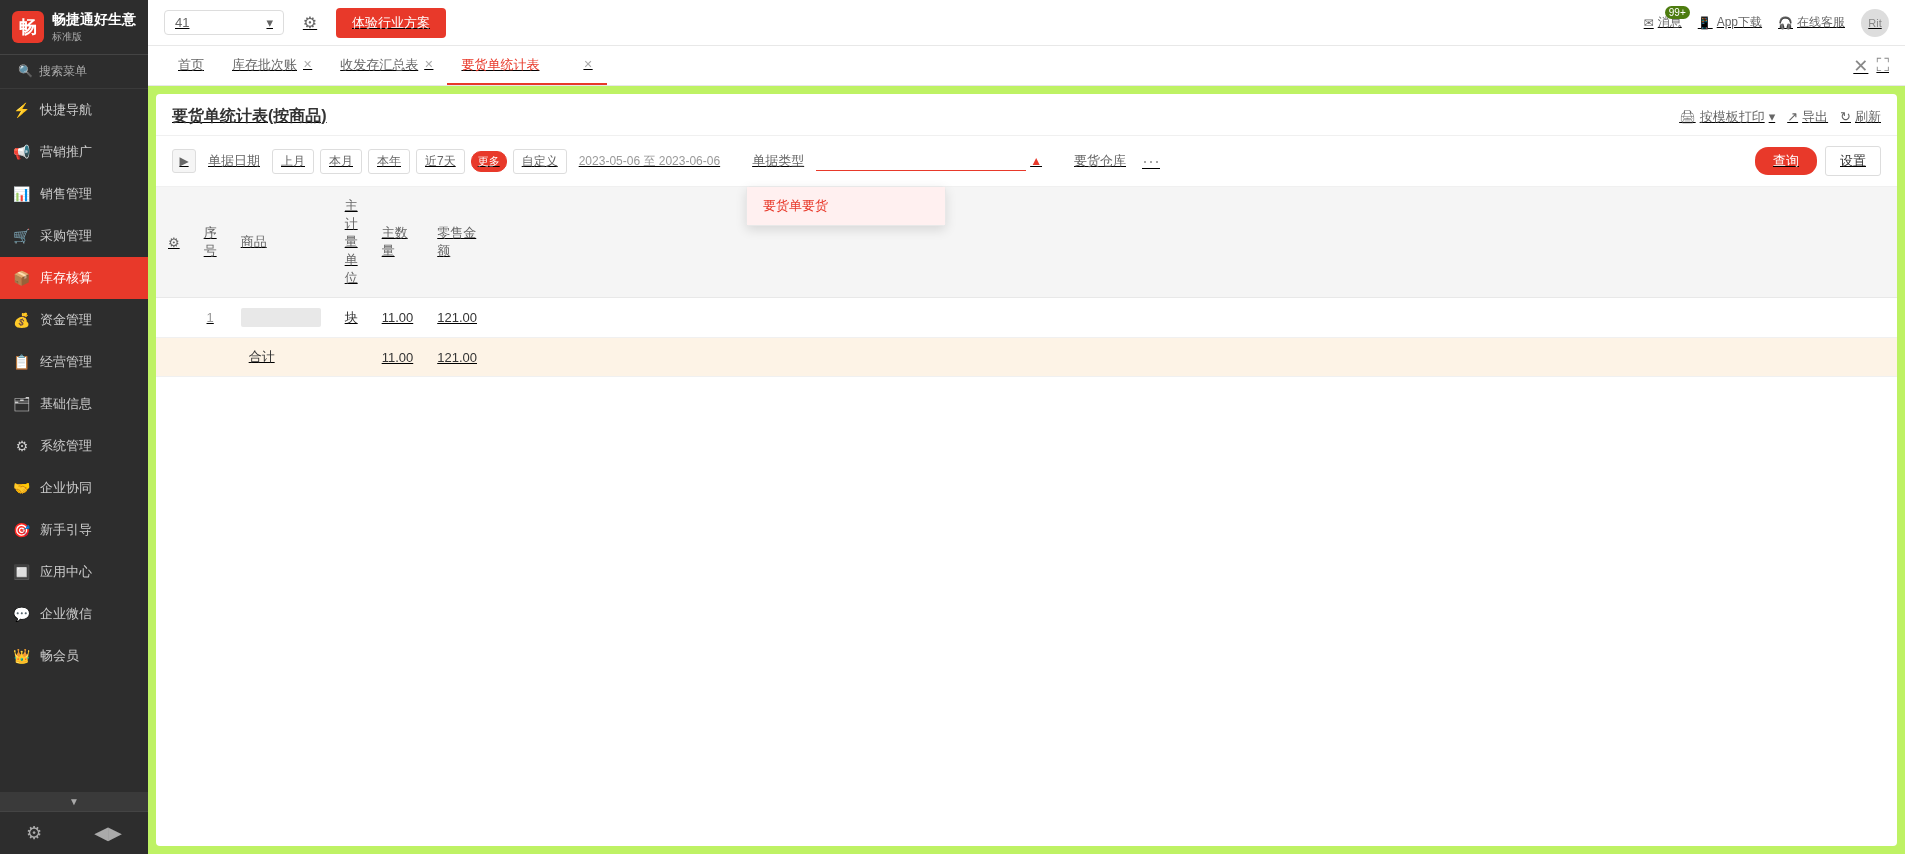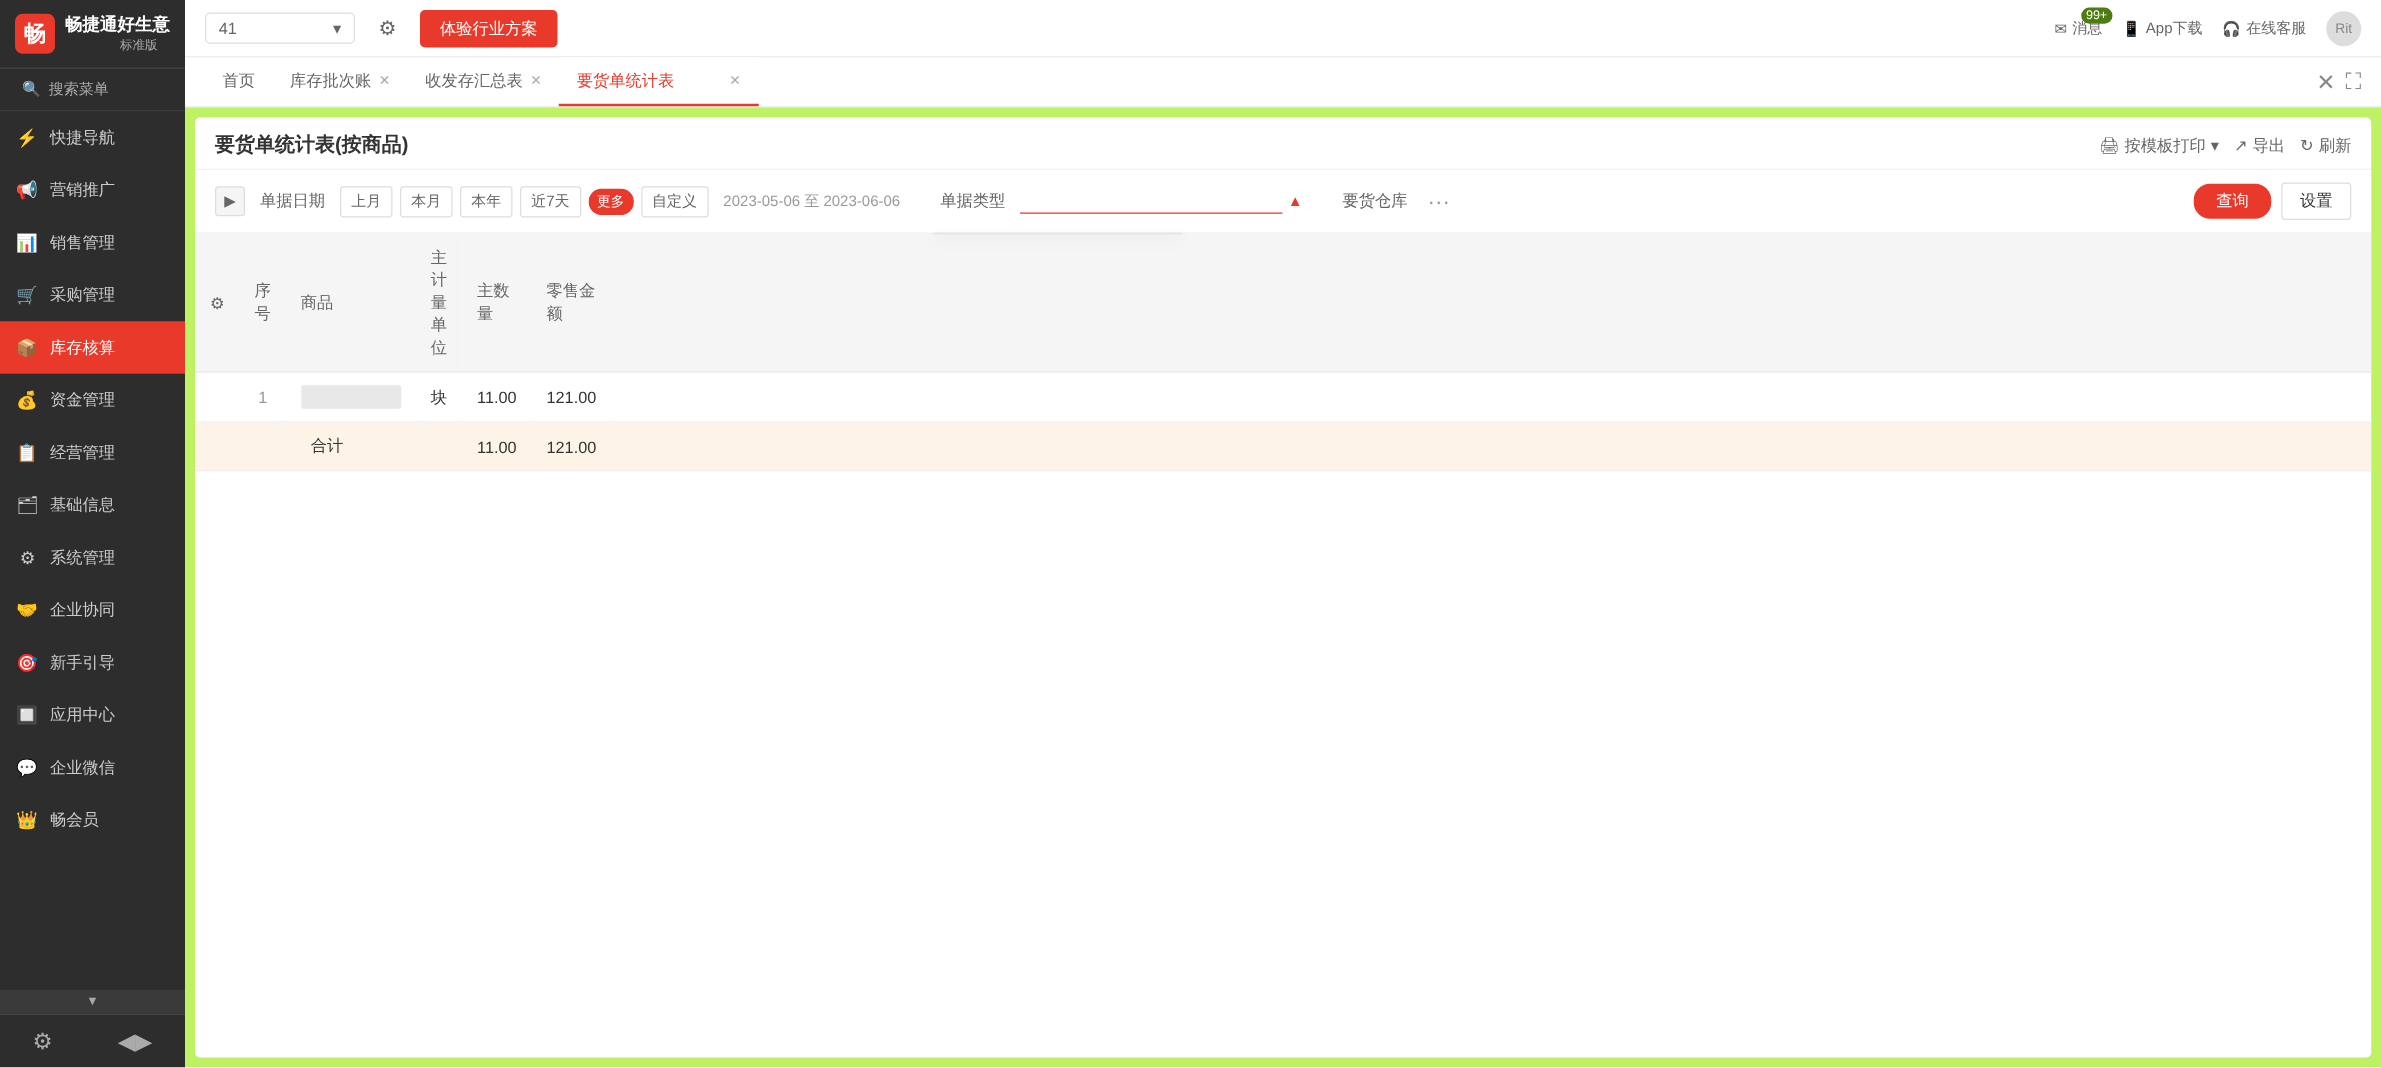--- a/index.html
+++ b/index.html
@@ -25,21 +25,21 @@
     .sidebar-logo-icon {
       width: 32px; height: 32px;
       background: #e8392a;
       border-radius: 6px;
       display: flex; align-items: center; justify-content: center;
       color: #fff; font-weight: bold; font-size: 18px;
       margin-right: 8px; flex-shrink: 0;
     }
     .sidebar-logo-text { color: #fff; font-size: 12px; line-height: 1.4; }
     .sidebar-logo-text .main { font-size: 14px; font-weight: bold; }
-    .sidebar-logo-text .sub { font-size: 10px; color: #aaa; margin-left: 44px; }
+    .sidebar-logo-text .sub { font-size: 10px; color: #aaa; }
 
     .sidebar-search {
       display: flex; align-items: center;
       padding: 8px 12px;
       border-bottom: 1px solid #3a3a3a;
       cursor: pointer;
     }
     .sidebar-search span { color: #aaa; font-size: 12px; margin-left: 6px; }
 
     .sidebar-menu { flex: 1; overflow-y: auto; }
@@ -63,21 +63,21 @@
     }
 
     .sidebar-bottom {
       display: flex; justify-content: space-around; align-items: center;
       padding: 10px 0;
       border-top: 1px solid #444;
     }
     .sidebar-bottom .btn { color: #aaa; cursor: pointer; font-size: 18px; }
 
     
-    .main-area { flex: 1; display: flex; flex-direction: column; overflow: hidden; }
+    .main-area { flex: 1; display: flex; flex-direction: column; overflow: hidden; text-decoration: underline; }
 
     
     .topbar {
       background: #fff;
       height: 46px;
       display: flex; align-items: center;
       padding: 0 16px;
       border-bottom: 1px solid #e8e8e8;
       flex-shrink: 0;
     }
@@ -394,20 +394,23 @@
 
         <span class="filter-warehouse-label">要货仓库</span>
         <span class="filter-warehouse-dots">···</span>
 
         <div class="filter-btns">
           <button class="query-btn">查询</button>
           <button class="settings-btn">设置</button>
         </div>
 
         <div class="dropdown-popup">
+          <div class="dropdown-item selected">
+            <span>要货单要货</span>
+          </div>
         </div>
       </div>
 
       <div class="table-container">
         <table>
           <thead>
             <tr>
               <th class="settings-th">⚙</th>
               <th>序号</th>
               <th>商品</th>

